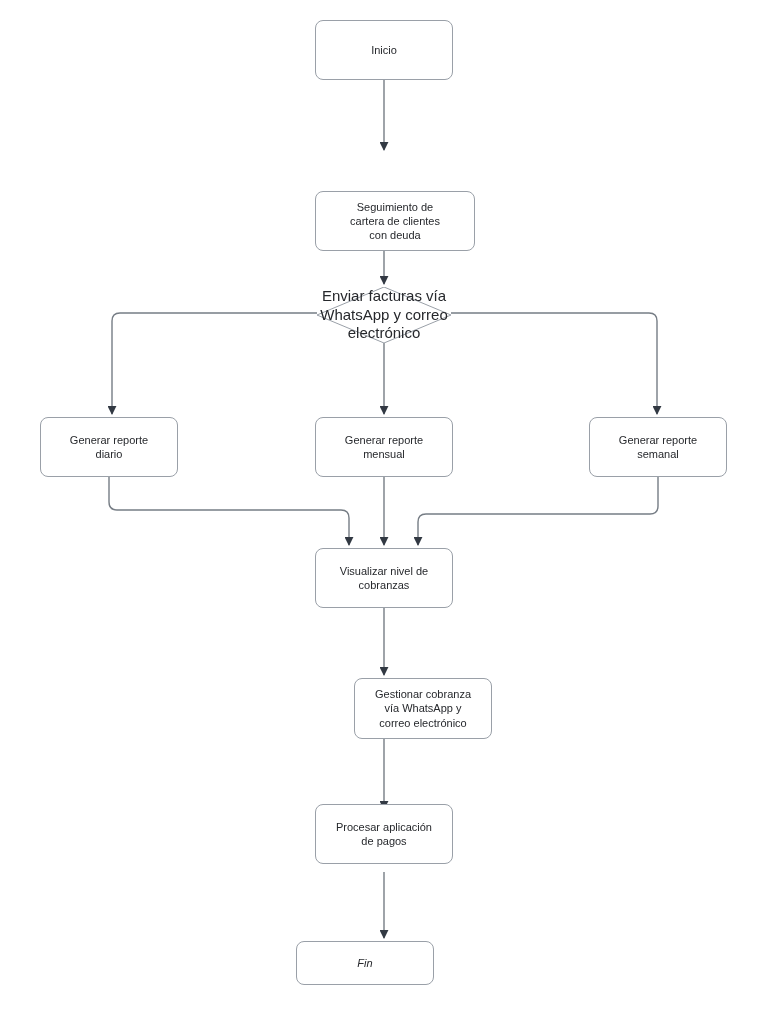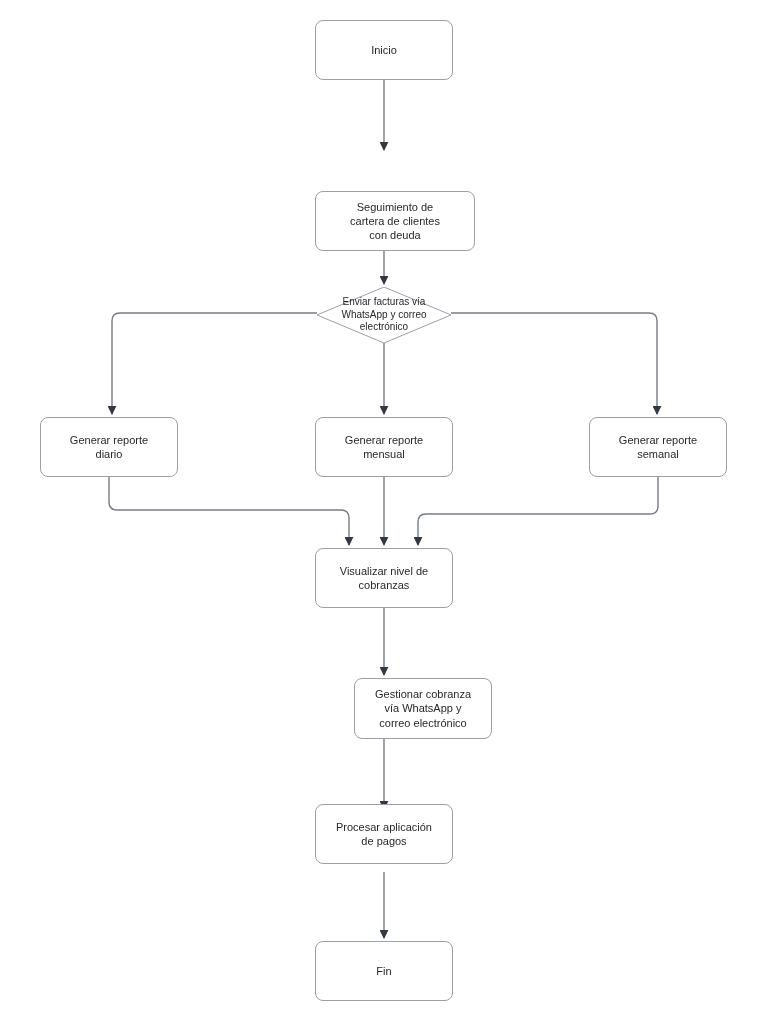--- a/index.html
+++ b/index.html
@@ -58,37 +58,37 @@
   .diamond svg { position: absolute; left: 0; top: 0; }
   .diamond .diamond-shape {
     fill: var(--background);
     stroke: var(--box-border);
     stroke-width: 1;
   }
   .diamond .label {
     position: relative;
     width: 150px;
     text-align: center;
-    font-size: 10px;
+    font-size: 15px;
     line-height: 1.25;
     color: var(--text);
     white-space: pre-line;
   }
 
   
   #n-inicio      { left: 315px; top: 20px;  width: 138px; height: 60px; }
   #n-seguimiento { left: 315px; top: 153px; width: 160px; height: 60px; margin-top: 38px; }
   #n-enviar      { left: 317px; top: 287px; width: 134px; height: 56px; }
   #n-diario      { left: 40px;  top: 417px; width: 138px; height: 60px; }
   #n-mensual     { left: 315px; top: 417px; width: 138px; height: 60px; }
   #n-semanal     { left: 589px; top: 417px; width: 138px; height: 60px; }
   #n-visualizar  { left: 315px; top: 548px; width: 138px; height: 60px; }
   #n-gestionar   { left: 315px; top: 678px; width: 138px; height: 61px; margin-left: 39px; }
   #n-procesar    { left: 315px; top: 804px; width: 138px; height: 60px; }
-  #n-fin         { left: 315px; top: 941px; width: 138px; height: 60px; }
+  #n-fin         { left: 296px; top: 941px; width: 138px; height: 44px; font-style: italic; }
 </style>
 </head>
 <body>
 
 <div class="page">
 
   <svg class="edges-layer" width="768" height="1024" viewBox="0 0 768 1024" xmlns="http://www.w3.org/2000/svg">
     <defs>
       <marker id="arrow" viewBox="0 0 10 10" refX="9" refY="5" markerWidth="9" markerHeight="9" orient="auto" markerUnits="userSpaceOnUse">
         <path d="M0,0 L10,5 L0,10 z" fill="var(--arrowhead)"></path>

